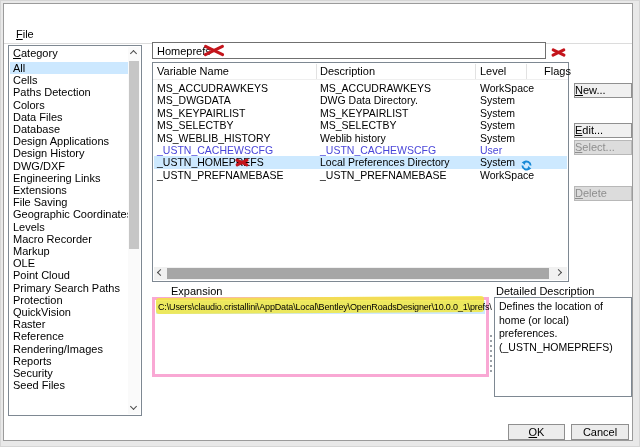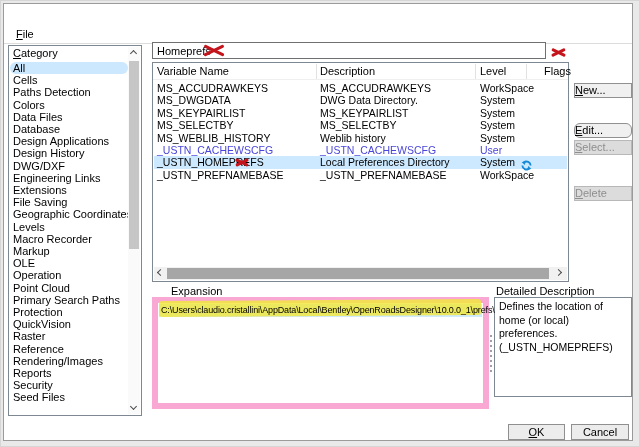--- a/index.html
+++ b/index.html
@@ -26,21 +26,21 @@
              border-bottom:1px solid #dcdcdc; }
   .menu-item { position:absolute; left:9px; top:2px; font-size:11px; color:#000; padding:1px 3px; }
 
   u { text-decoration:underline; text-underline-offset:1px; }
 
   
   .cat-box { position:absolute; left:4px; top:41px; width:134px; height:371px;
              background:#fff; border:1px solid #7e8892;padding-left:39px; }
   .cat-header { position:absolute; left:4px; top:1px; font-size:11px; color:#000; }
   .cat-list { position:absolute; left:1px; top:16px; right:13px; bottom:1px; overflow:hidden; }
-  .cat-item { font-size:11px; line-height:12.2px; padding-left:3px; white-space:nowrap; color:#000;border-radius:6px; }
+  .cat-item { font-size:11px; line-height:12.2px; padding-left:3px; white-space:nowrap; color:#000; }
   .cat-item.selected { background:#cce8ff; }
 
   
   .vscroll { position:absolute; top:1px; right:1px; bottom:1px; width:12px; background:#fafafa; }
   .vthumb { position:absolute; left:1px; width:10px; background:#c6c6c6; }
   .sb-btn { position:absolute; left:0; width:12px; height:12px; }
   .chev { position:absolute; left:3px; top:4px; width:5px; height:5px;
           border-left:1.4px solid #4a4a4a; border-bottom:1.4px solid #4a4a4a; }
   .chev.up { transform:rotate(135deg); }
   .chev.down { transform:rotate(-45deg); top:2px; }
@@ -78,22 +78,22 @@
   .hscroll { position:absolute; left:1px; right:1px; bottom:1px; height:13px; background:#f1f1f1; }
   .hthumb { position:absolute; top:1px; height:11px; background:#a6a6a6; }
 
   
   .side-btn { position:absolute; left:570px; width:58px; height:15px; font-size:11px;
               text-align:left; line-height:13px; background:#f0f0f0; border:1px solid #909090; color:#000; }
   .side-btn.disabled { background:#dcdcdc; border-color:#b8b8b8; color:#8e8e8e; }
 
   
   .section-label { position:absolute; font-size:11px; color:#000; }
-  .exp-box { position:absolute; left:148px; top:293px; width:337px; height:112px;
-             background:#fff; border:6px solid #f9a8d4; overflow:visible; }
+  .exp-box { position:absolute; left:148px; top:293px; width:337px; height:80px;
+             background:#fff; border:3px solid #f9a8d4; overflow:visible; }
   .exp-selrow { position:absolute; left:1px; right:1px; top:1px; height:13px; background:#cfe9ff; }
   .exp-highlight { position:absolute; left:1px; right:2px; top:-3px; height:16px; background:#f2e83b;
                    opacity:.82; transform:rotate(-0.35deg); border-radius:3px; }
   .exp-text { position:absolute; left:3px; top:2px; font-size:9px; letter-spacing:-0.15px;
               color:#000; white-space:nowrap; z-index:2; }
   .splitter { position:absolute; left:486px; top:331px; width:2px; height:38px;
               background:repeating-linear-gradient(to bottom,#9aa0a6 0 2px,transparent 2px 5px); }
   .desc-box { position:absolute; left:490px; top:293px; width:138px; height:100px;
               background:#fff; border:1px solid #7e8892; }
   .desc-text { padding:2px 4px; font-size:10.5px; line-height:1.3; color:#000; }
@@ -130,21 +130,20 @@
           <div class="cat-item">Design History</div>
           <div class="cat-item">DWG/DXF</div>
           <div class="cat-item">Engineering Links</div>
           <div class="cat-item">Extensions</div>
           <div class="cat-item">File Saving</div>
           <div class="cat-item">Geographic Coordinates</div>
           <div class="cat-item">Levels</div>
           <div class="cat-item">Macro Recorder</div>
           <div class="cat-item">Markup</div>
           <div class="cat-item">OLE</div>
-          <div class="cat-item">Operation</div>
           <div class="cat-item">Point Cloud</div>
           <div class="cat-item">Primary Search Paths</div>
           <div class="cat-item">Protection</div>
           <div class="cat-item">QuickVision</div>
           <div class="cat-item">Raster</div>
           <div class="cat-item">Reference</div>
           <div class="cat-item">Rendering/Images</div>
           <div class="cat-item">Reports</div>
           <div class="cat-item">Security</div>
           <div class="cat-item">Seed Files</div>
@@ -228,21 +227,21 @@
             <span class="chev left"></span>
           </div>
         <div class="hthumb" style="left:13px; width:382px;"></div>
         <div class="sb-btn" style="right:0; left:auto; top:0; height:13px;">
             <span class="chev right"></span>
           </div>
       </div>
     </div>
 
     <div class="side-btn" style="top:79px;"><u>N</u>ew...</div>
-    <div class="side-btn" style="top:119px;border-radius:6px;"><u>E</u>dit...</div>
+    <div class="side-btn" style="top:119px;"><u>E</u>dit...</div>
     <div class="side-btn disabled" style="top:136px;"><u>S</u>elect...</div>
     <div class="side-btn disabled" style="top:182px;"><u>D</u>elete</div>
 
     <div class="section-label" style="left:167px; top:281px;">Expansion</div>
     <div class="exp-box">
       <div class="exp-selrow"></div>
       <div class="exp-highlight"></div>
       <div class="exp-text">C:\Users\claudio.cristallini\AppData\Local\Bentley\OpenRoadsDesigner\10.0.0_1\prefs\</div>
     </div>
 

